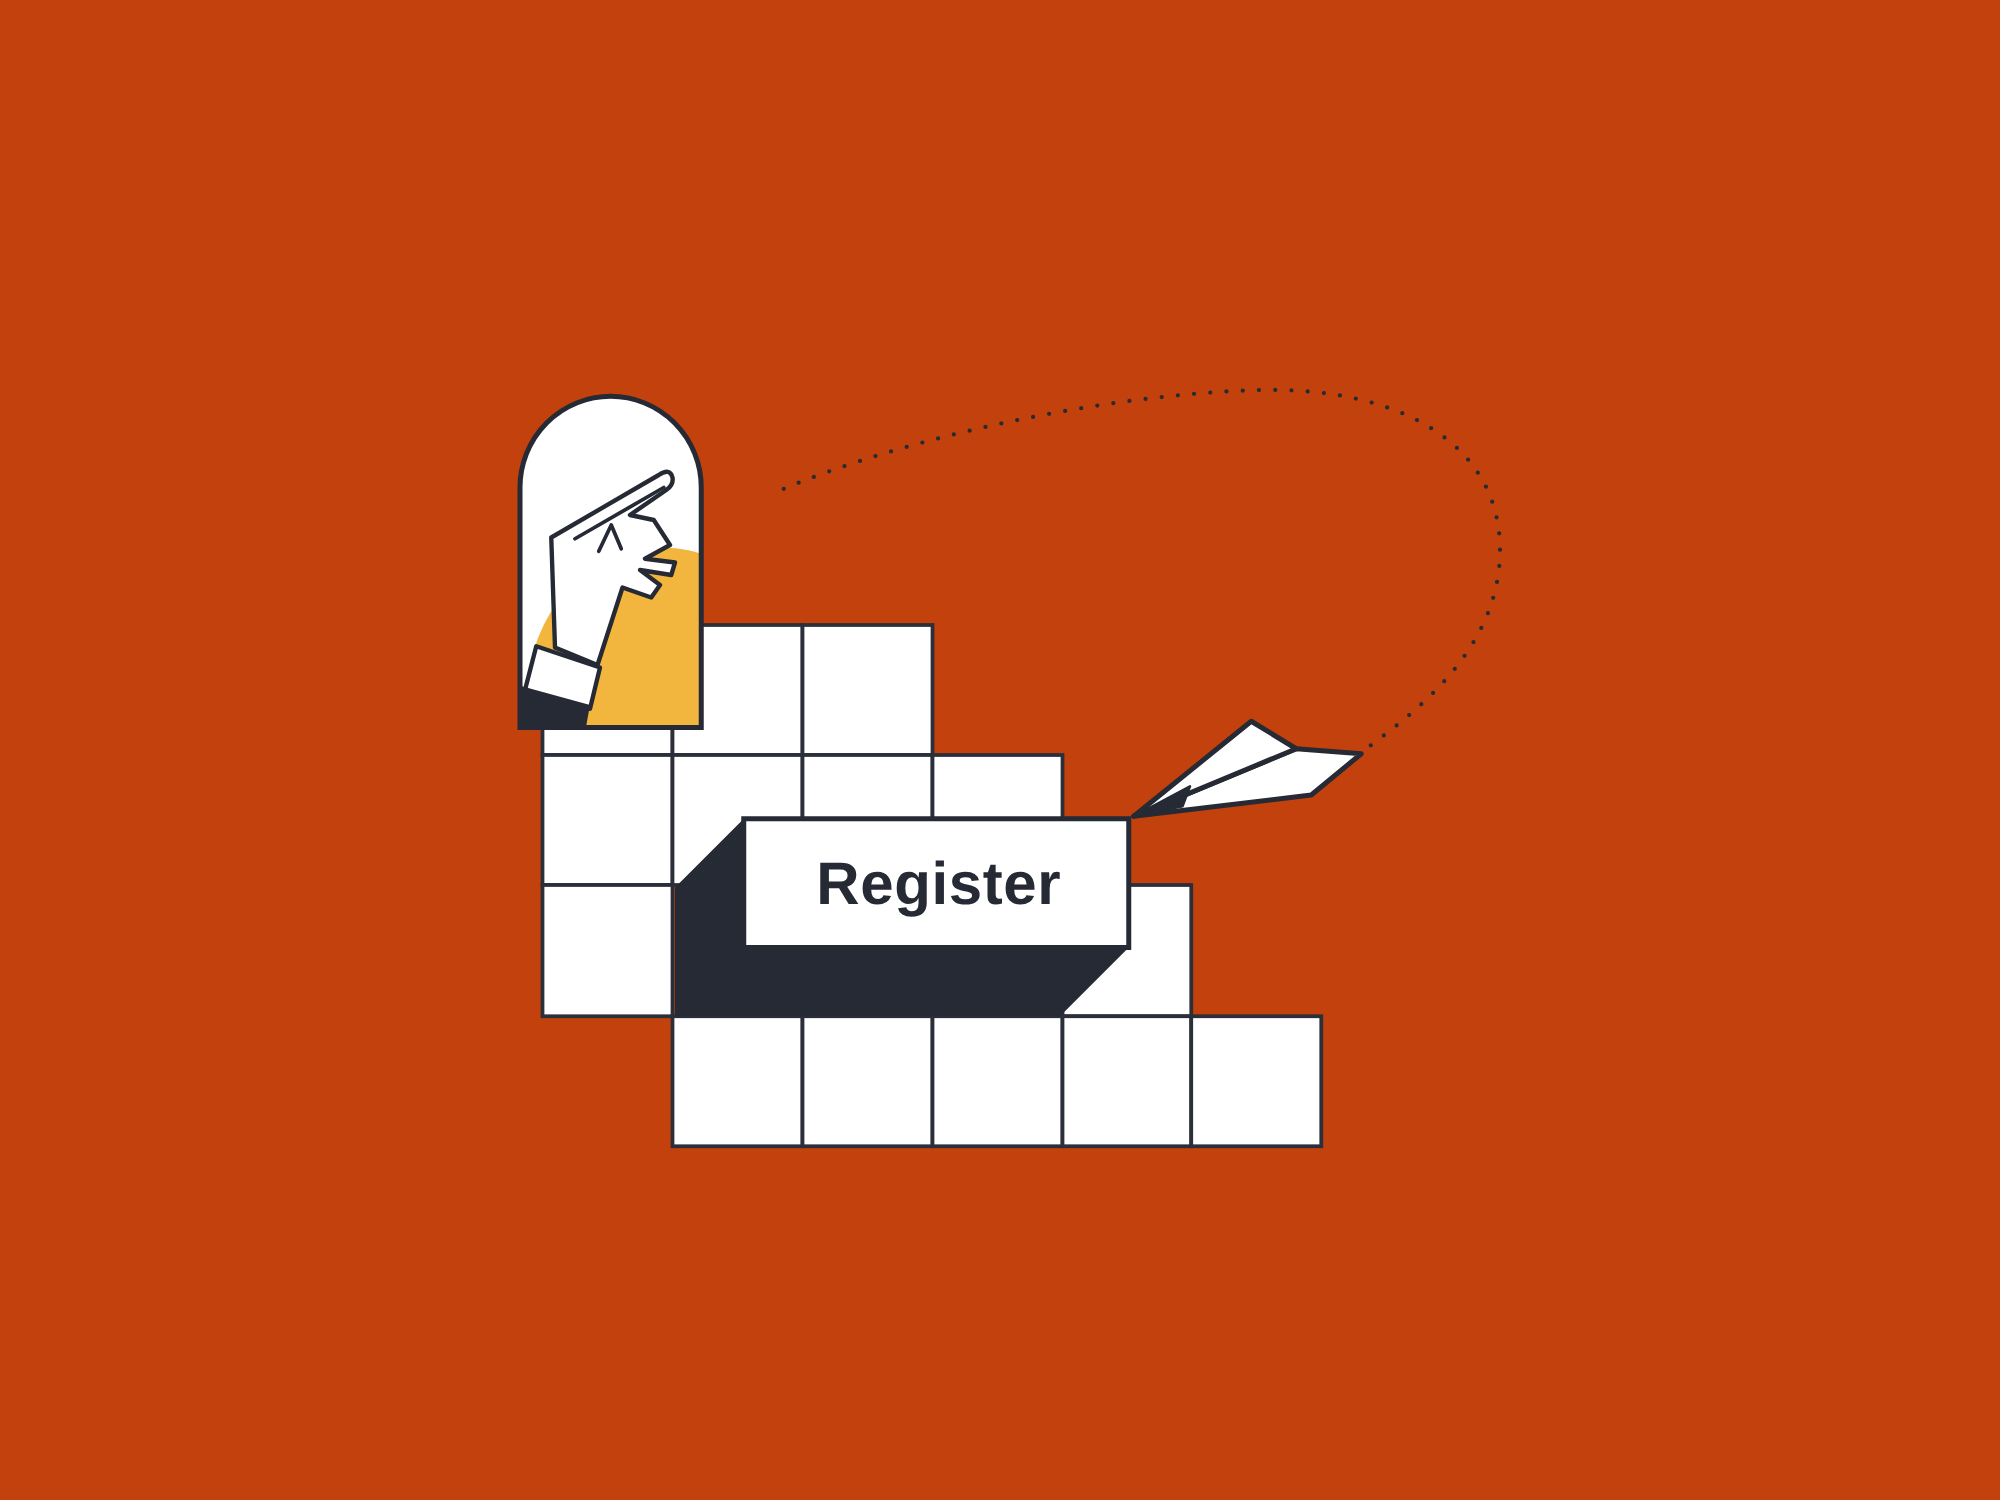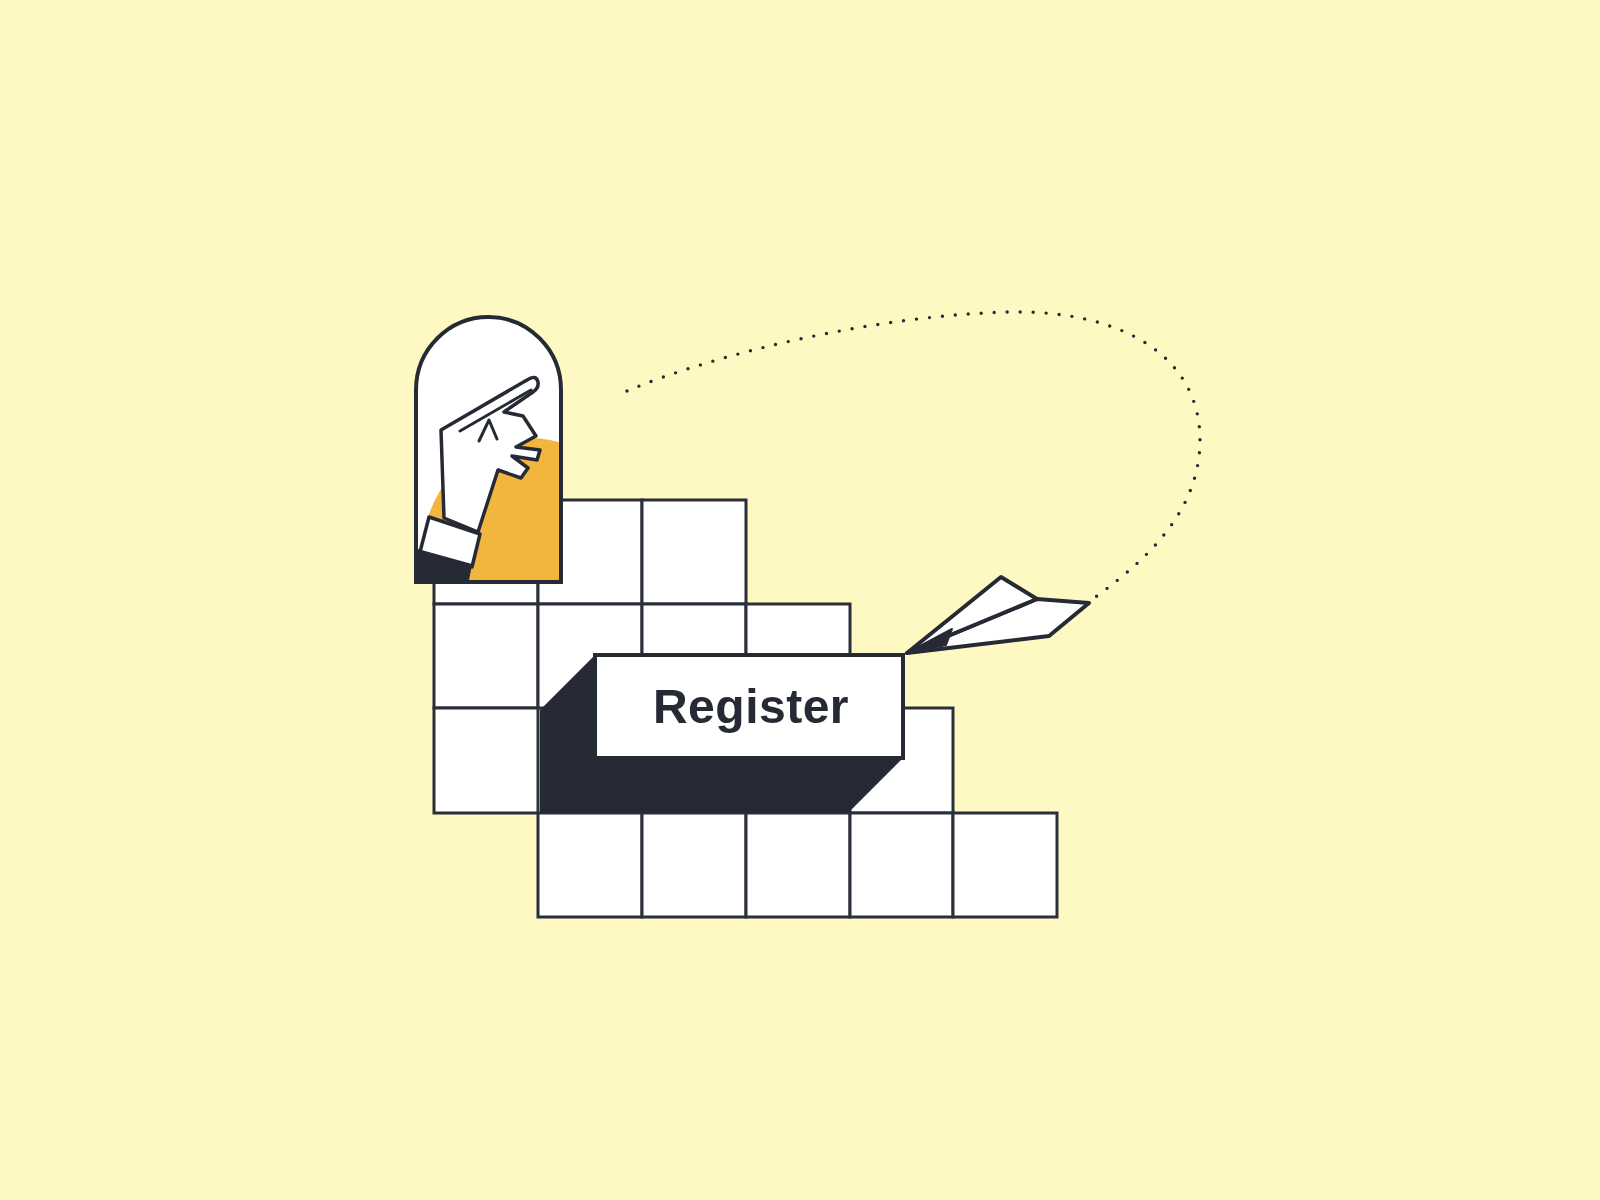--- a/index.html
+++ b/index.html
@@ -5,21 +5,21 @@
   html, body {
     margin: 0;
     padding: 0;
     background: #ffffff;
     font-family: "Liberation Sans", sans-serif;
   }
   .stage {
     position: relative;
     width: 1600px;
     height: 1200px;
-    background: #fef9c3;
+    background: #c2410c;
     overflow: hidden;
   }
   .stage svg { display: block; }
 
   .grid-block {
     fill: #ffffff;
     stroke: #2b2f39;
     stroke-width: 3;
   }
   .dark-fill { fill: #262a34; }

